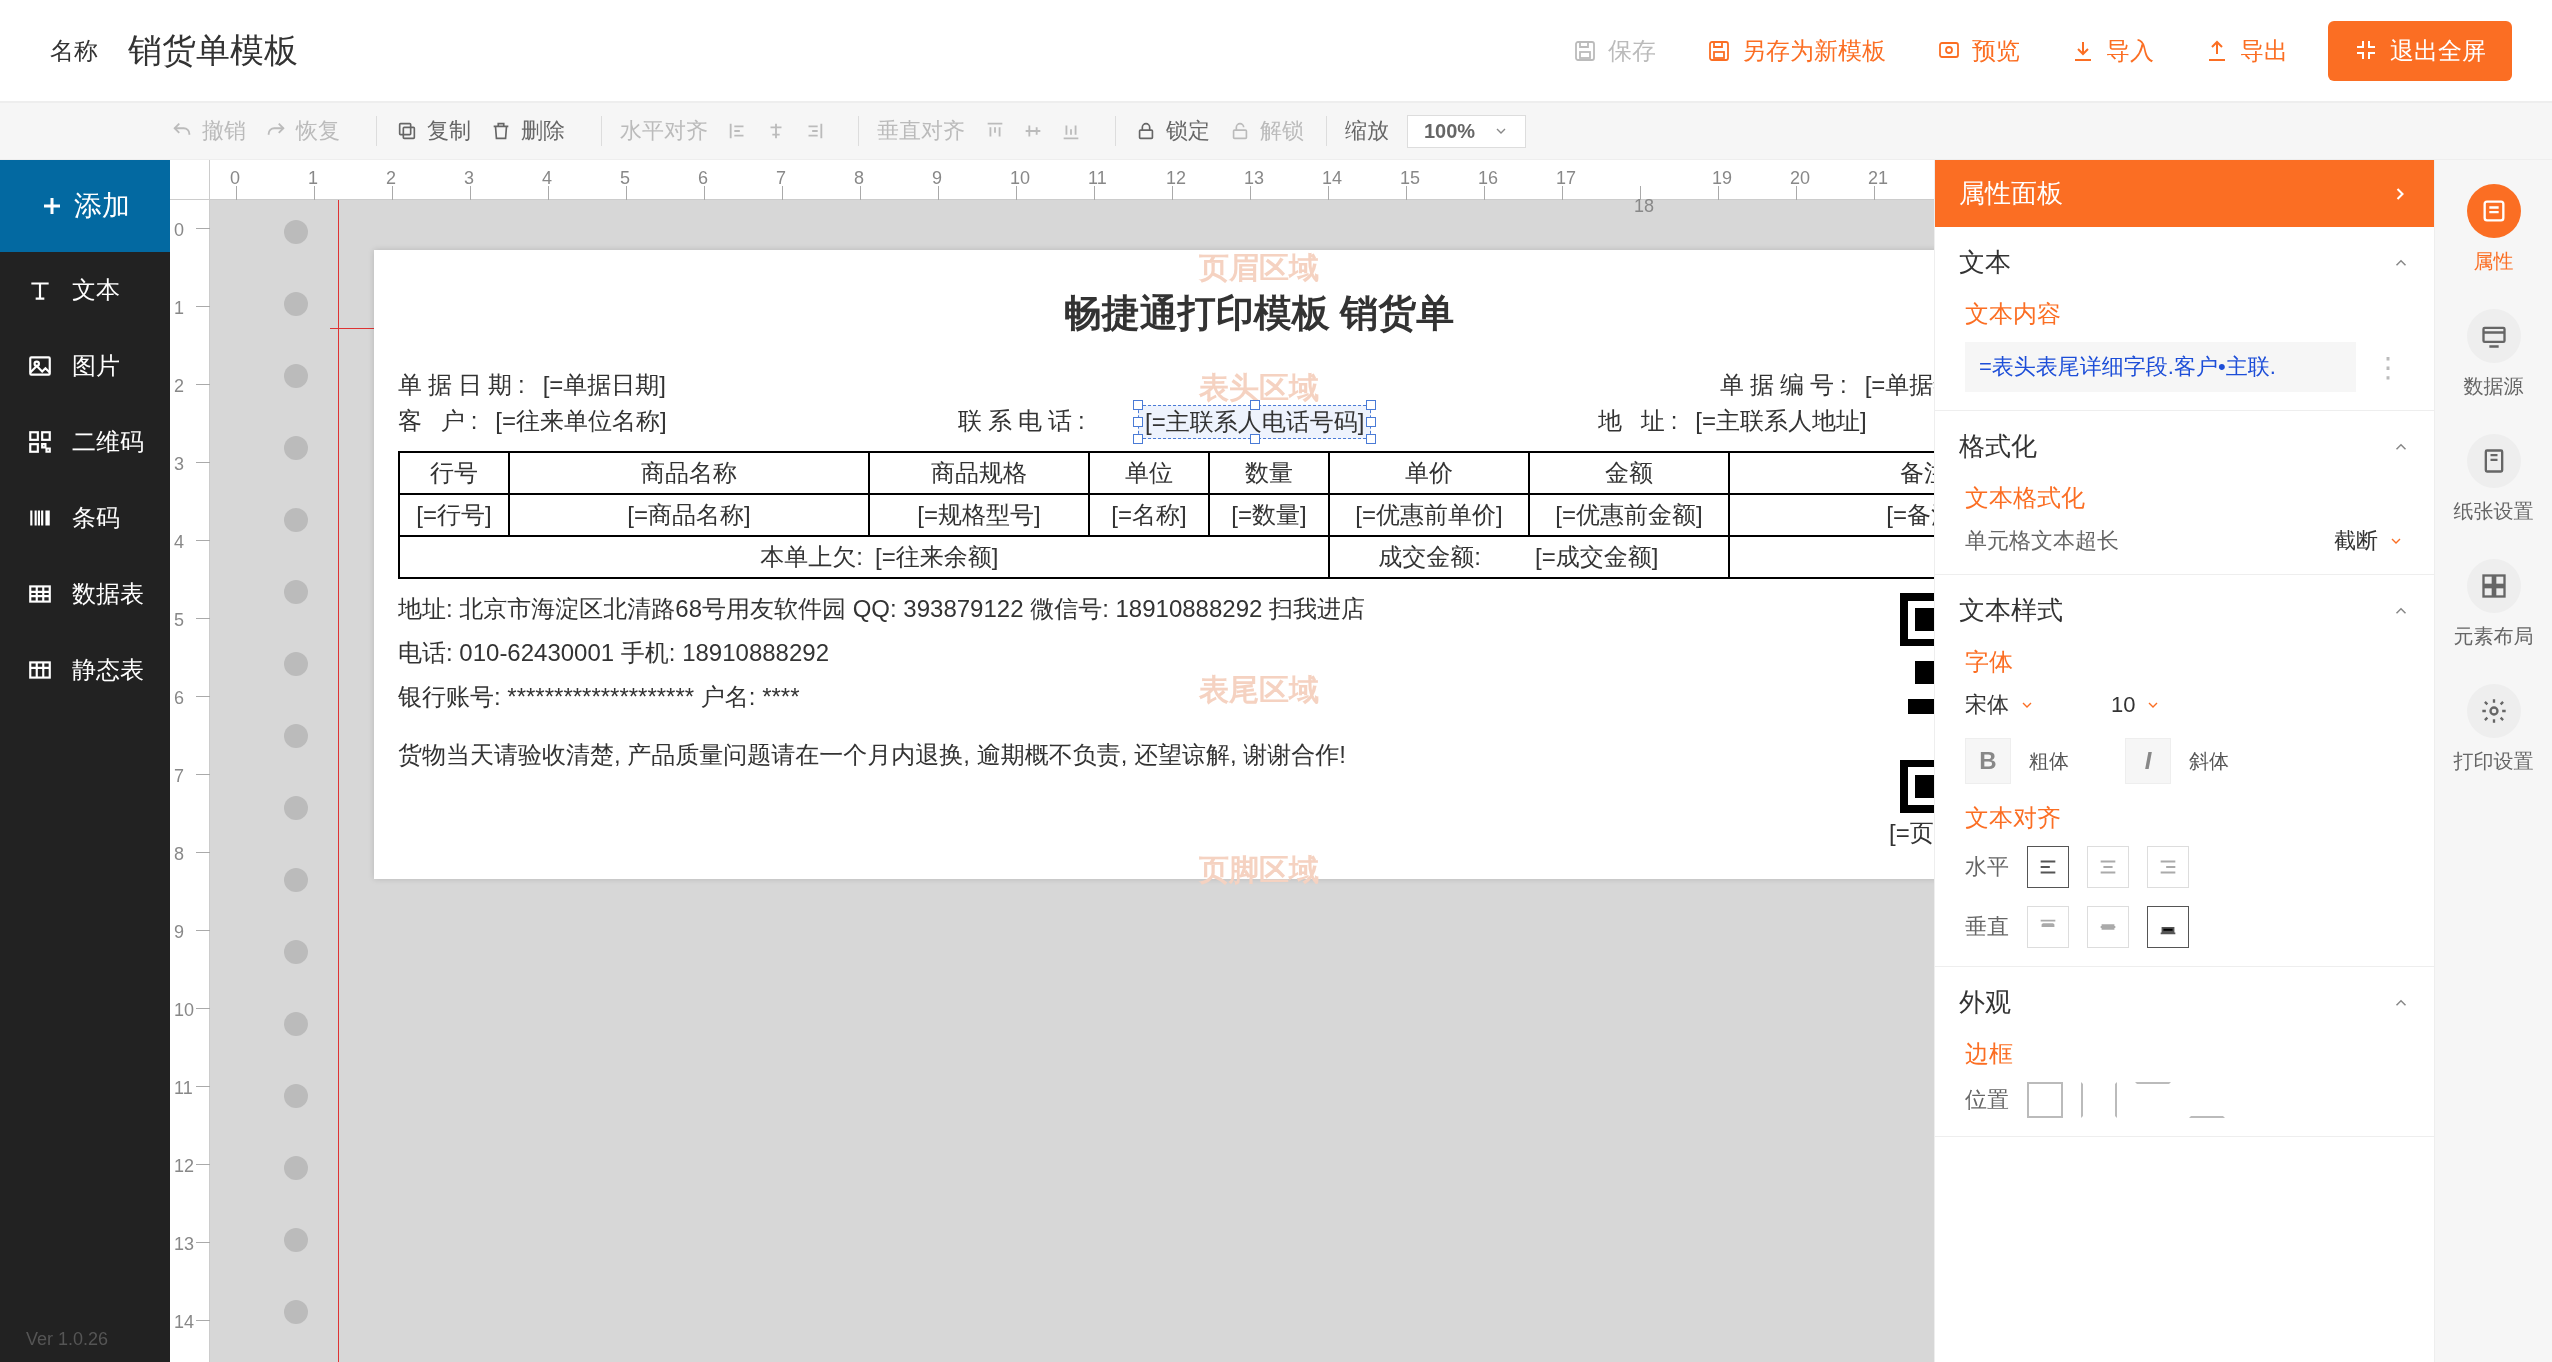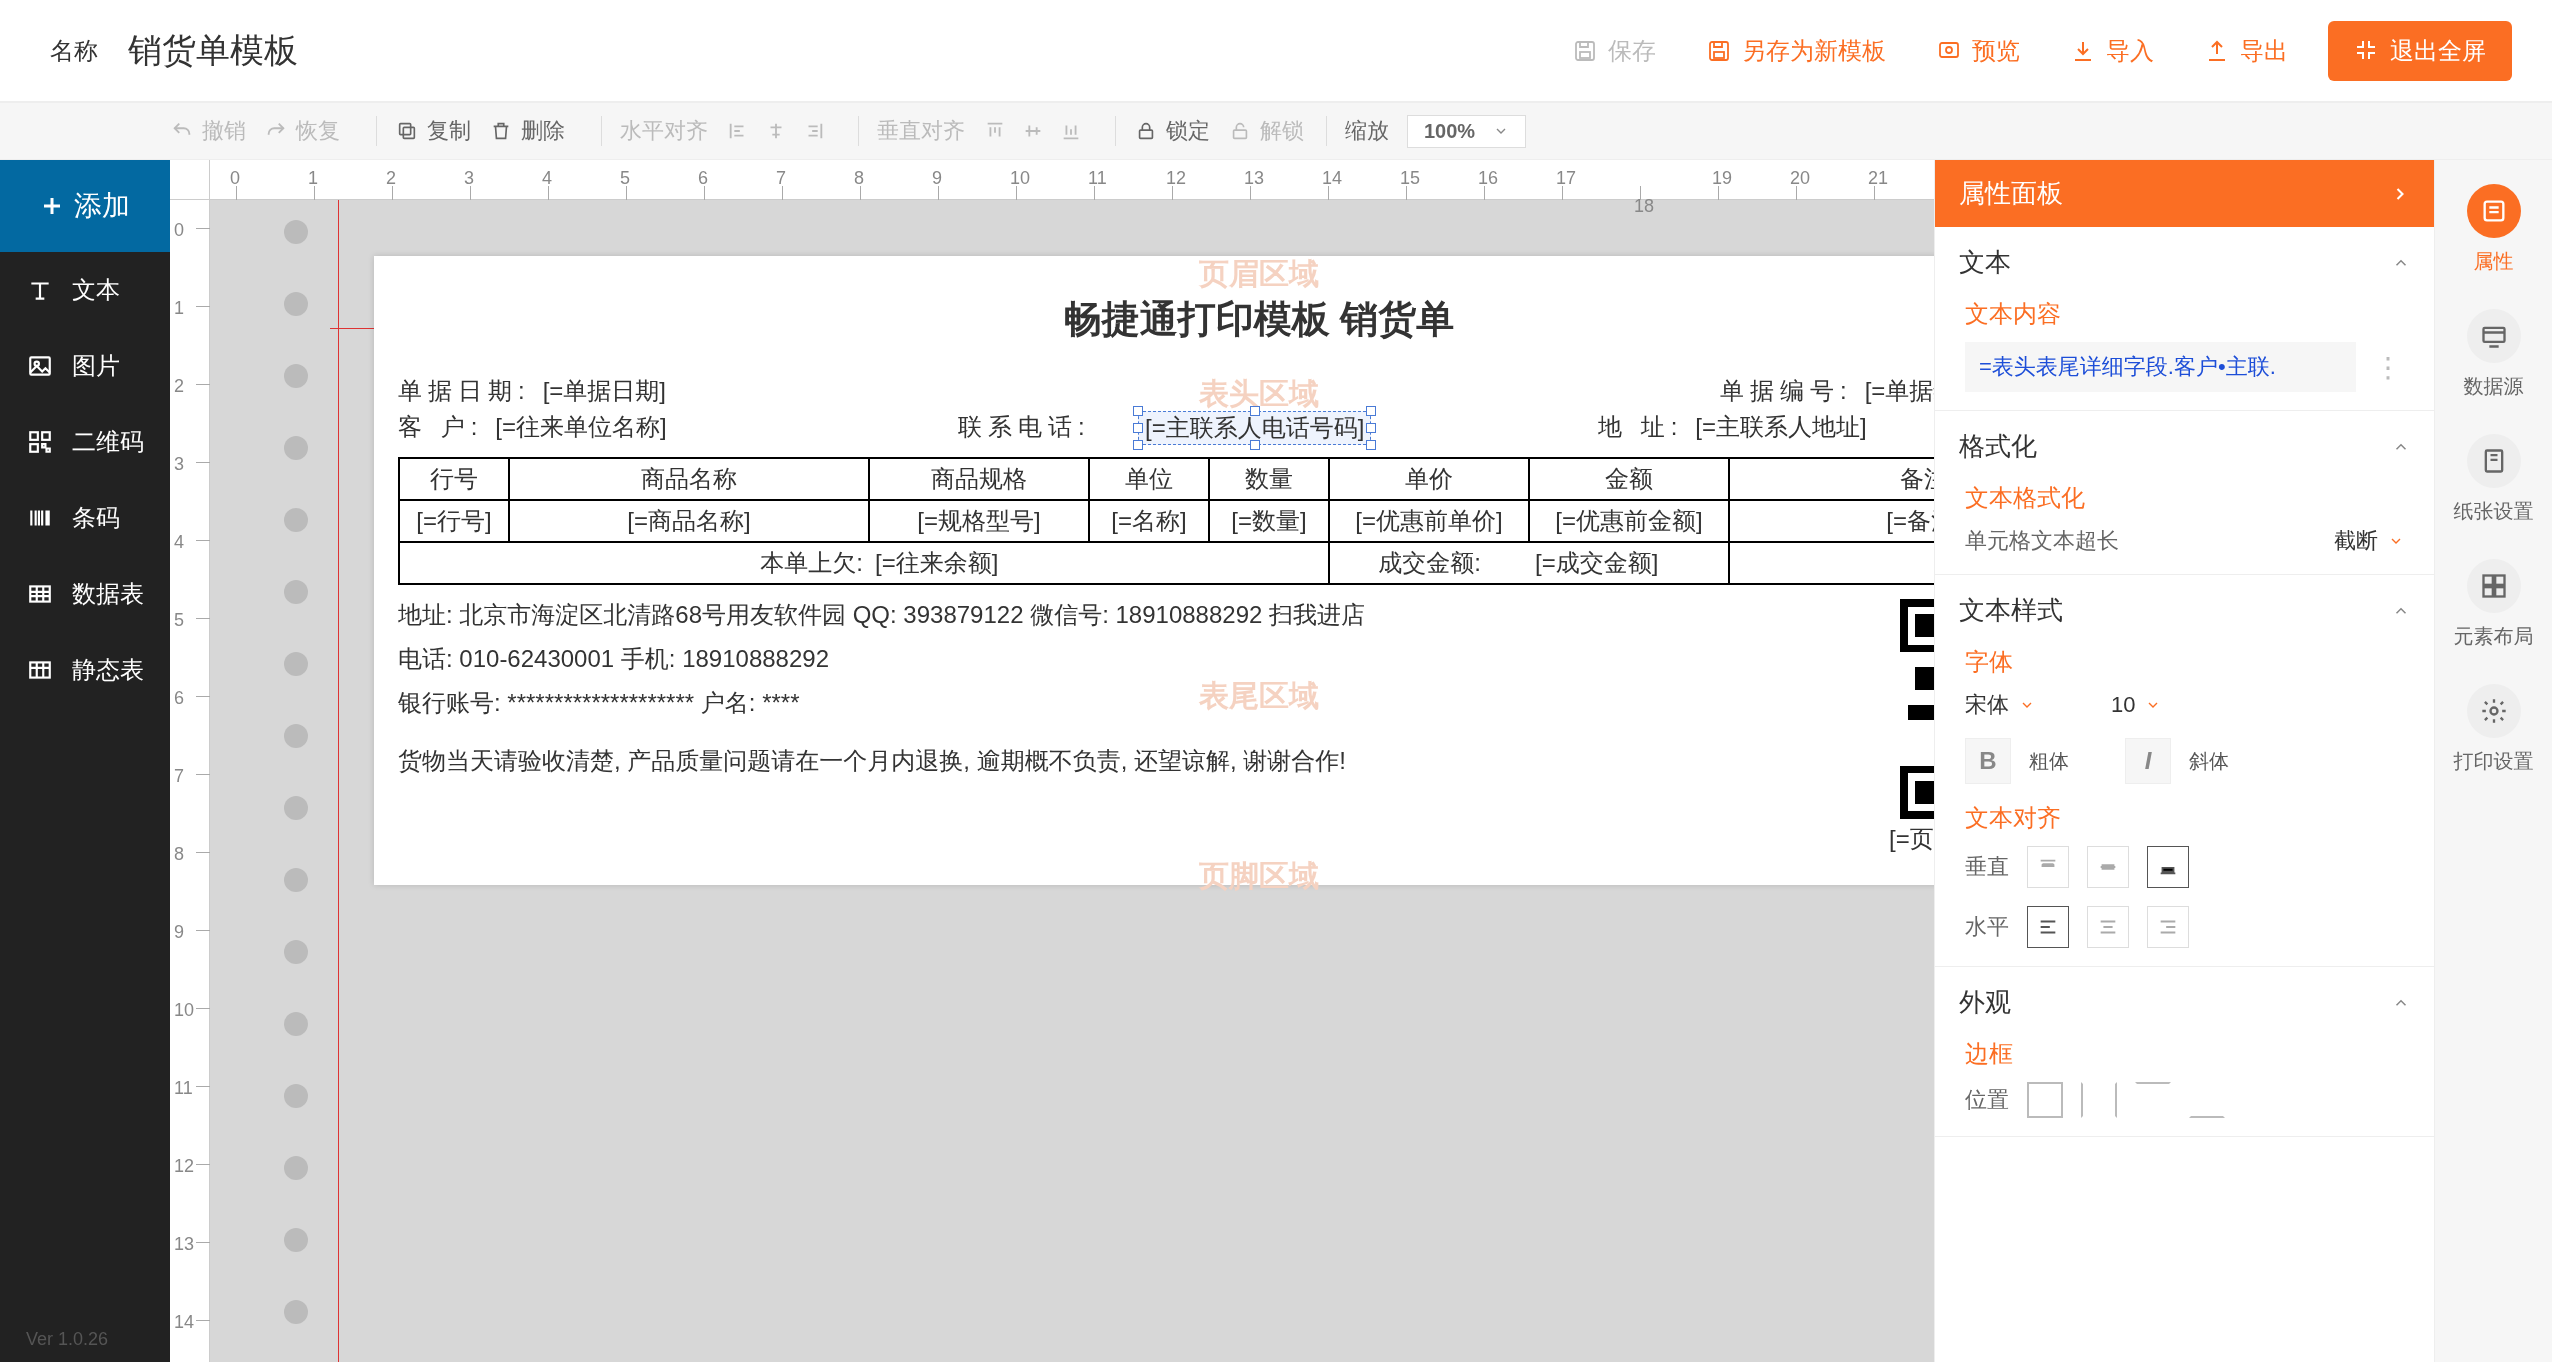--- a/index.html
+++ b/index.html
@@ -45,21 +45,21 @@
 .ruler-h .tline{ position:absolute; top:26px; width:1px; height:14px; background:#aaa;}
 .ruler-v .tick{ position:absolute; left:4px; font-size:18px; color:#888;}
 .ruler-v .tline{ position:absolute; left:26px; height:1px; width:14px; background:#aaa;}
 
 .page-bg{ position:absolute; top:40px; left:100px; right:0; bottom:0; }
 .page-dots{ position:absolute; left:14px; top:20px; display:flex; flex-direction:column; gap:48px;}
 .page-dot{ width:24px;height:24px;border-radius:50%;background:#bbb;}
 .redline-h{ position:absolute; left:60px; right:0; height:1px; background:#d33; top:128px;}
 .redline-v{ position:absolute; top:0; bottom:0; width:1px; background:#d33; left:68px;}
 
-.paper{ position:absolute; left:104px; top:56px; width:1770px; background:#fff; box-shadow:0 0 6px rgba(0,0,0,.15); padding:30px 24px 30px 24px; }
+.paper{ position:absolute; left:104px; top:50px; width:1770px; background:#fff; box-shadow:0 0 6px rgba(0,0,0,.15); padding:30px 24px 30px 24px; }
 .wm{ position:absolute; left:0; right:0; text-align:center; font-size:30px; font-weight:700; color:#f5d2c1; pointer-events:none;}
 .doc-title{ text-align:center; font-size:38px; font-weight:600; padding:8px 0 28px;}
 .row{ display:flex; font-size:24px; padding:2px 0; }
 .cell{ display:flex; }
 .lbl{ margin-right:12px; letter-spacing:6px;}
 .sel-box{ border:1px dashed #4a7bd6; background:#eef3fd; padding:0 6px; position:relative; }
 .sel-h{ position:absolute; width:10px;height:10px; border:1px solid #4a7bd6; background:#fff; }
 .sel-h.tl{top:-6px;left:-6px;} .sel-h.tr{top:-6px;right:-6px;} .sel-h.bl{bottom:-6px;left:-6px;} .sel-h.br{bottom:-6px;right:-6px;}
 .sel-h.tm{top:-6px;left:50%;margin-left:-5px;} .sel-h.bm{bottom:-6px;left:50%;margin-left:-5px;}
 .sel-h.lm{left:-6px;top:50%;margin-top:-5px;} .sel-h.rm{right:-6px;top:50%;margin-top:-5px;}
@@ -670,52 +670,52 @@
       </div>
       <div class="psec-ctrl">
         <div class="font-btn">B</div>
           <span class="font-lbl">粗体</span>
         <div style="width:20px"></div>
         <div class="font-btn" style="font-style:italic">I</div>
           <span class="font-lbl">斜体</span>
       </div>
       <div class="psec-sub">文本对齐</div>
       <div class="psec-ctrl">
+        <span style="color:#666">水平</span>
+        <div class="align-btn active">
+            <svg width="22" height="22" viewBox="0 0 24 24" stroke="#555" stroke-width="2">
+              <path d="M4 6h16M4 12h10M4 18h16"></path>
+            </svg>
+          </div>
+        <div class="align-btn">
+            <svg width="22" height="22" viewBox="0 0 24 24" stroke="#aaa" stroke-width="2">
+              <path d="M4 6h16M7 12h10M4 18h16"></path>
+            </svg>
+          </div>
+        <div class="align-btn">
+            <svg width="22" height="22" viewBox="0 0 24 24" stroke="#aaa" stroke-width="2">
+              <path d="M4 6h16M10 12h10M4 18h16"></path>
+            </svg>
+          </div>
+      </div>
+      <div class="psec-ctrl">
         <span style="color:#666">垂直</span>
         <div class="align-btn">
             <svg width="22" height="22" viewBox="0 0 24 24" stroke="#aaa" stroke-width="2">
               <path d="M4 5h16M6 9h12M6 9v2h12V9"></path>
             </svg>
           </div>
         <div class="align-btn">
             <svg width="22" height="22" viewBox="0 0 24 24" stroke="#aaa" stroke-width="2">
               <path d="M4 12h16M6 10h12v4H6z"></path>
             </svg>
           </div>
         <div class="align-btn active">
             <svg width="22" height="22" viewBox="0 0 24 24" stroke="#555" stroke-width="2">
               <path d="M4 19h16M6 13h12v4H6z"></path>
-            </svg>
-          </div>
-      </div>
-      <div class="psec-ctrl">
-        <span style="color:#666">水平</span>
-        <div class="align-btn active">
-            <svg width="22" height="22" viewBox="0 0 24 24" stroke="#555" stroke-width="2">
-              <path d="M4 6h16M4 12h10M4 18h16"></path>
-            </svg>
-          </div>
-        <div class="align-btn">
-            <svg width="22" height="22" viewBox="0 0 24 24" stroke="#aaa" stroke-width="2">
-              <path d="M4 6h16M7 12h10M4 18h16"></path>
-            </svg>
-          </div>
-        <div class="align-btn">
-            <svg width="22" height="22" viewBox="0 0 24 24" stroke="#aaa" stroke-width="2">
-              <path d="M4 6h16M10 12h10M4 18h16"></path>
             </svg>
           </div>
       </div>
     </div>
 
     <div class="psec">
       <div class="psec-h">
           <span>外观</span>
           <span class="chev">
             <svg width="18" height="18" viewBox="0 0 24 24" fill="none" stroke="#888" stroke-width="2">

